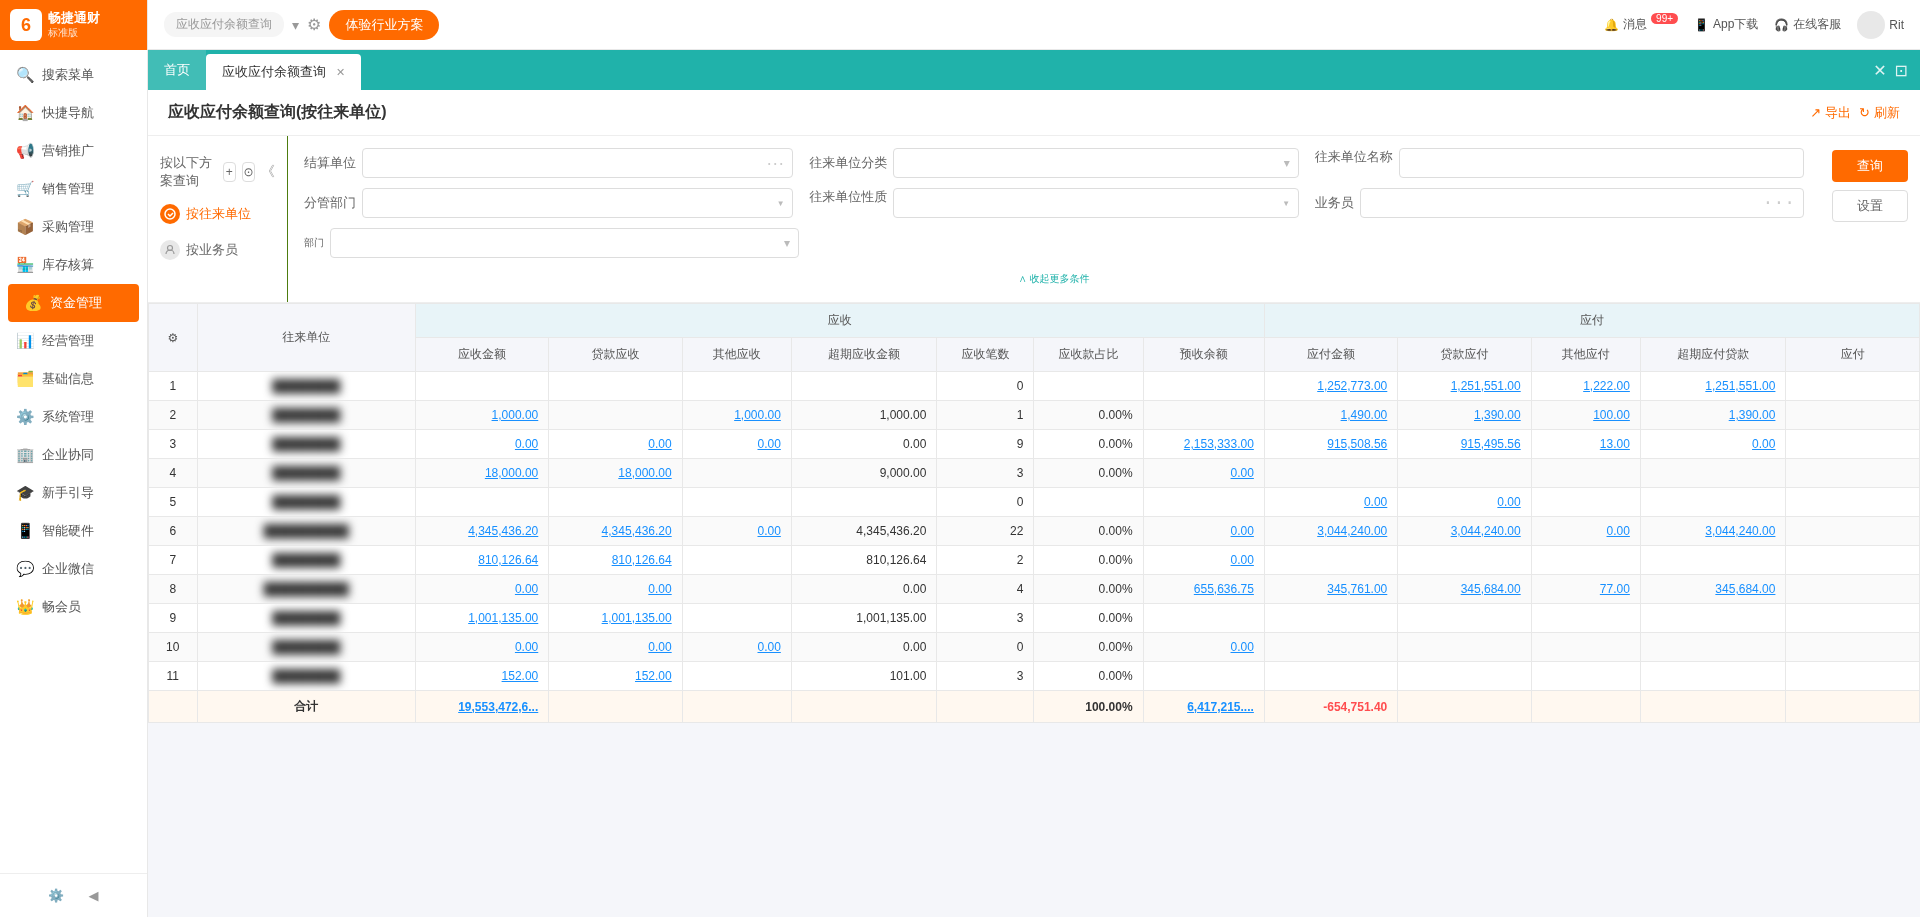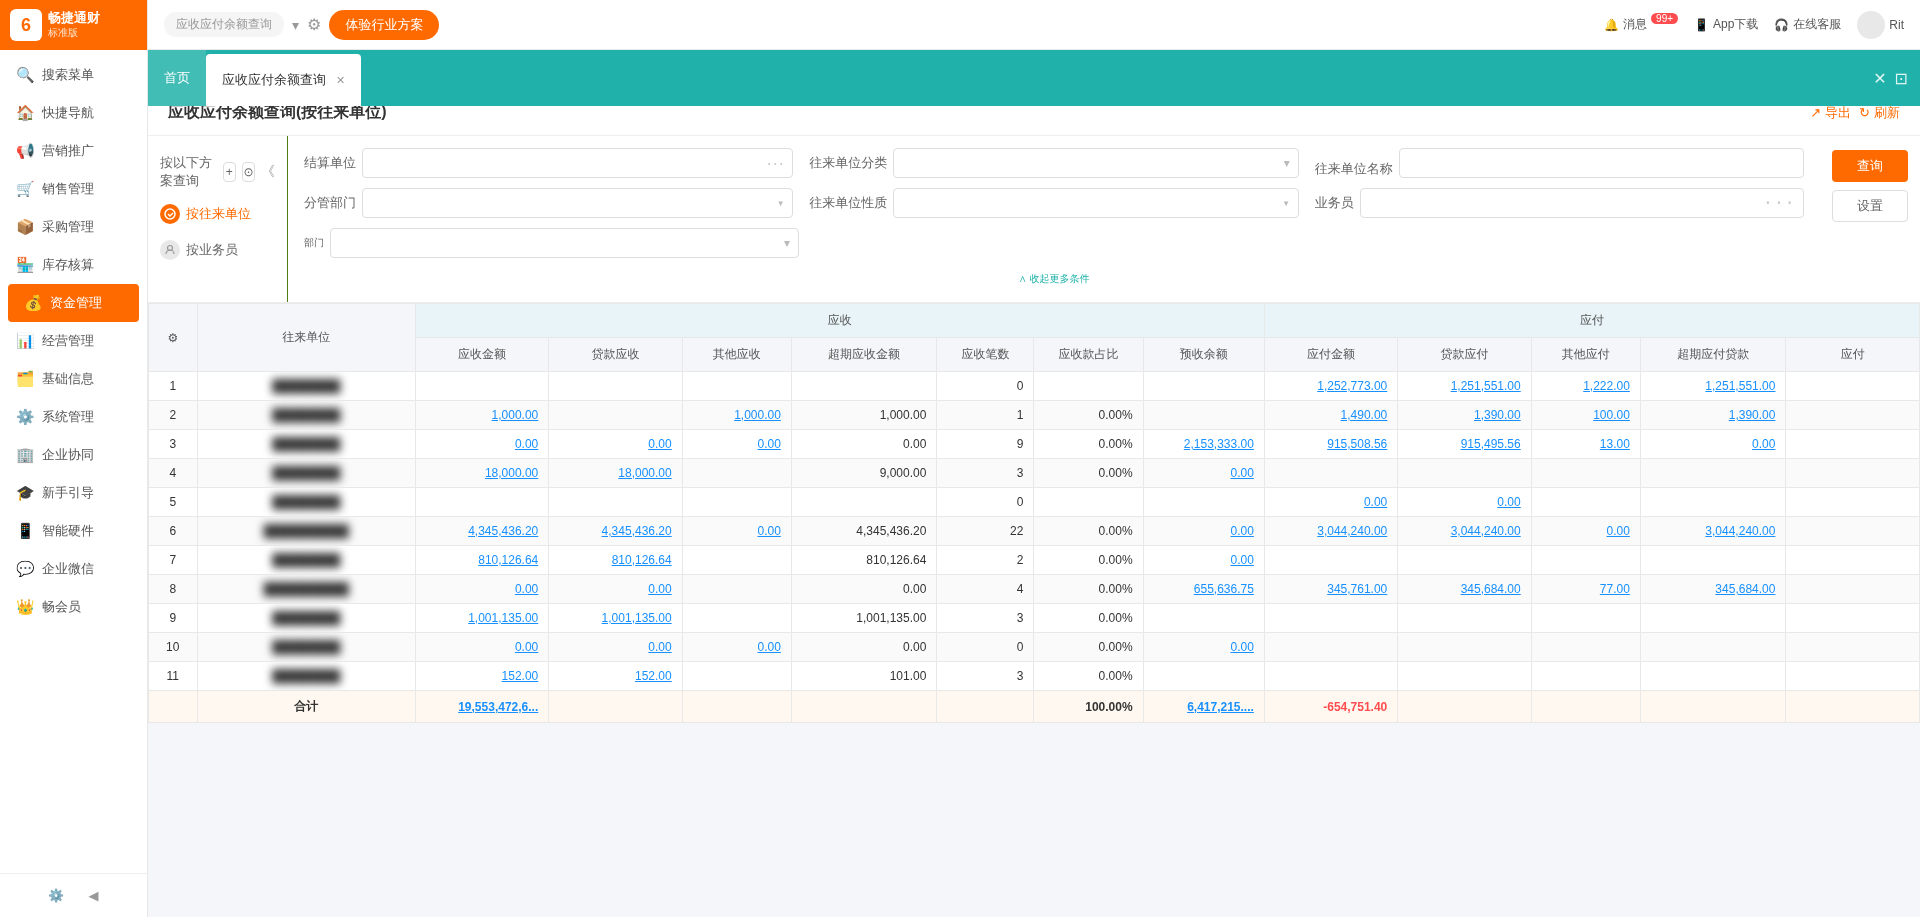--- a/index.html
+++ b/index.html
@@ -44,21 +44,21 @@
       background: #ff6a00; color: #fff; border: none; border-radius: 16px;
       padding: 6px 16px; cursor: pointer; font-size: 13px;
     }
     .top-right { display: flex; align-items: center; gap: 16px; }
     .top-right-item { display: flex; align-items: center; gap: 4px; cursor: pointer; color: #555; font-size: 12px; }
     .badge { background: #ff4d4f; color: #fff; border-radius: 8px; padding: 0 5px; font-size: 10px; position: relative; top: -6px; }
     .avatar { width: 28px; height: 28px; background: #e8e8e8; border-radius: 50%; }
 
     
     .tab-bar {
-      position: fixed; left: 148px; top: 50px; right: 0; height: 56px;
+      position: fixed; left: 148px; top: 50px; right: 0; height: 40px;
       background: #20b2aa; display: flex; align-items: stretch; z-index: 98;
     }
     .tab-item {
       display: flex; align-items: center; gap: 6px; padding: 0 16px;
       cursor: pointer; font-size: 13px; color: rgba(255,255,255,0.85);
     }
     .tab-item.home { background: rgba(255,255,255,0.15); color: #fff; }
     .tab-item.active { background: #fff; color: #333; border-radius: 4px 4px 0 0; margin: 4px 0 0 0; }
     .tab-close { font-size: 11px; color: #999; cursor: pointer; margin-left: 4px; }
     .tab-actions { margin-left: auto; display: flex; align-items: center; gap: 8px; padding-right: 12px; }
@@ -283,35 +283,35 @@
           <div style="flex:1;height:30px;border:1px solid #ddd;border-radius:4px;padding:0 8px;display:flex;align-items:center;justify-content:flex-end;cursor:pointer;">
             <span style="color:#ccc;font-size:18px;">···</span>
           </div>
         </div>
         <div style="display:flex; align-items:center; gap:6px; flex:1;">
           <span style="color:#666;font-size:13px;white-space:nowrap;">往来单位分类</span>
           <div style="flex:1;height:30px;border:1px solid #ddd;border-radius:4px;padding:0 8px;display:flex;align-items:center;justify-content:flex-end;cursor:pointer;">
             <span style="color:#bbb;">▾</span>
           </div>
         </div>
-        <div style="display:flex; align-items:flex-end; gap:6px; flex:1;">
+        <div style="display:flex; align-items:flex-start; gap:6px; flex:1;">
           <span style="color:#666;font-size:13px;white-space:nowrap;">往来单位名称</span>
           <div style="flex:1;height:30px;border:1px solid #ddd;border-radius:4px;padding:0 8px;display:flex;align-items:center;cursor:pointer;">
           </div>
         </div>
       </div>
 
       <div style="display:flex; gap:16px; margin-bottom:10px; align-items:center;font-family:Liberation Mono, monospace;">
         <div style="display:flex; align-items:center; gap:6px; flex:1;">
           <span style="color:#666;font-size:13px;white-space:nowrap;">分管部门</span>
           <div style="flex:1;height:30px;border:1px solid #ddd;border-radius:4px;padding:0 8px;display:flex;align-items:center;justify-content:flex-end;cursor:pointer;">
             <span style="color:#bbb;">▾</span>
           </div>
         </div>
-        <div style="display:flex; align-items:center; gap:6px; flex:1;">
+        <div style="display:flex; gap:6px; flex:1;">
           <span style="color:#666;font-size:13px;white-space:nowrap;">往来单位性质</span>
           <div style="flex:1;height:30px;border:1px solid #ddd;border-radius:4px;padding:0 8px;display:flex;align-items:center;justify-content:flex-end;cursor:pointer;">
             <span style="color:#bbb;">▾</span>
           </div>
         </div>
         <div style="display:flex; align-items:center; gap:6px; flex:1;">
           <span style="color:#666;font-size:13px;white-space:nowrap;">业务员</span>
           <div style="flex:1;height:30px;border:1px solid #ddd;border-radius:4px;padding:0 8px;display:flex;align-items:center;justify-content:flex-end;cursor:pointer;">
             <span style="color:#ccc;font-size:18px;">···</span>
           </div>

